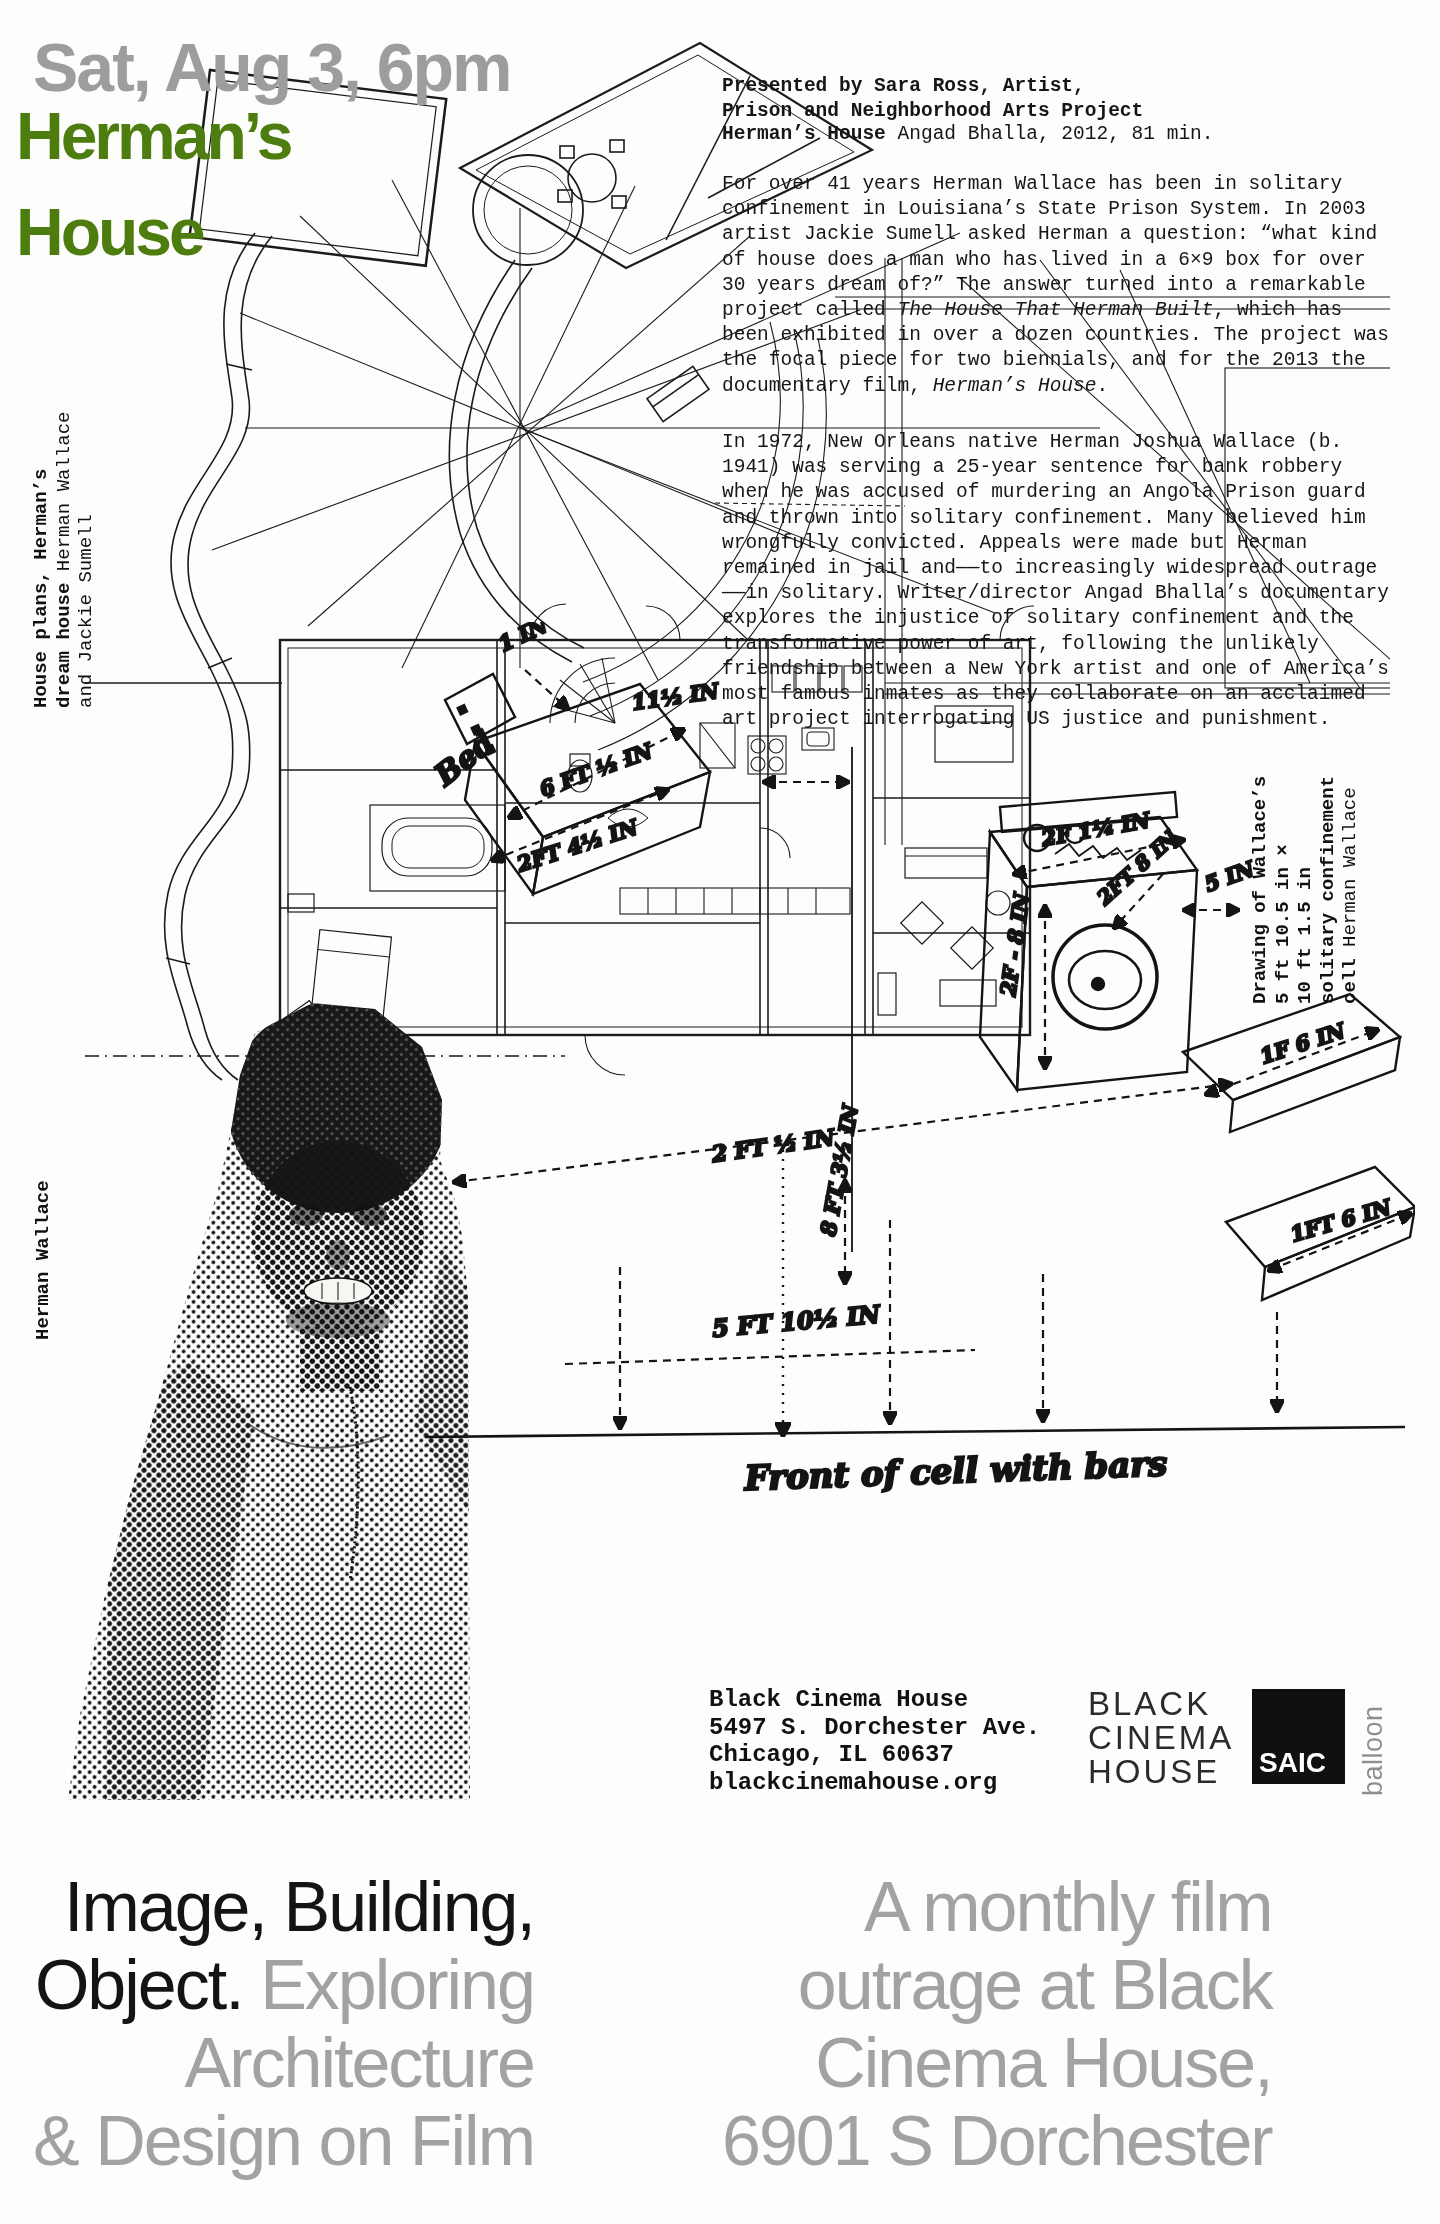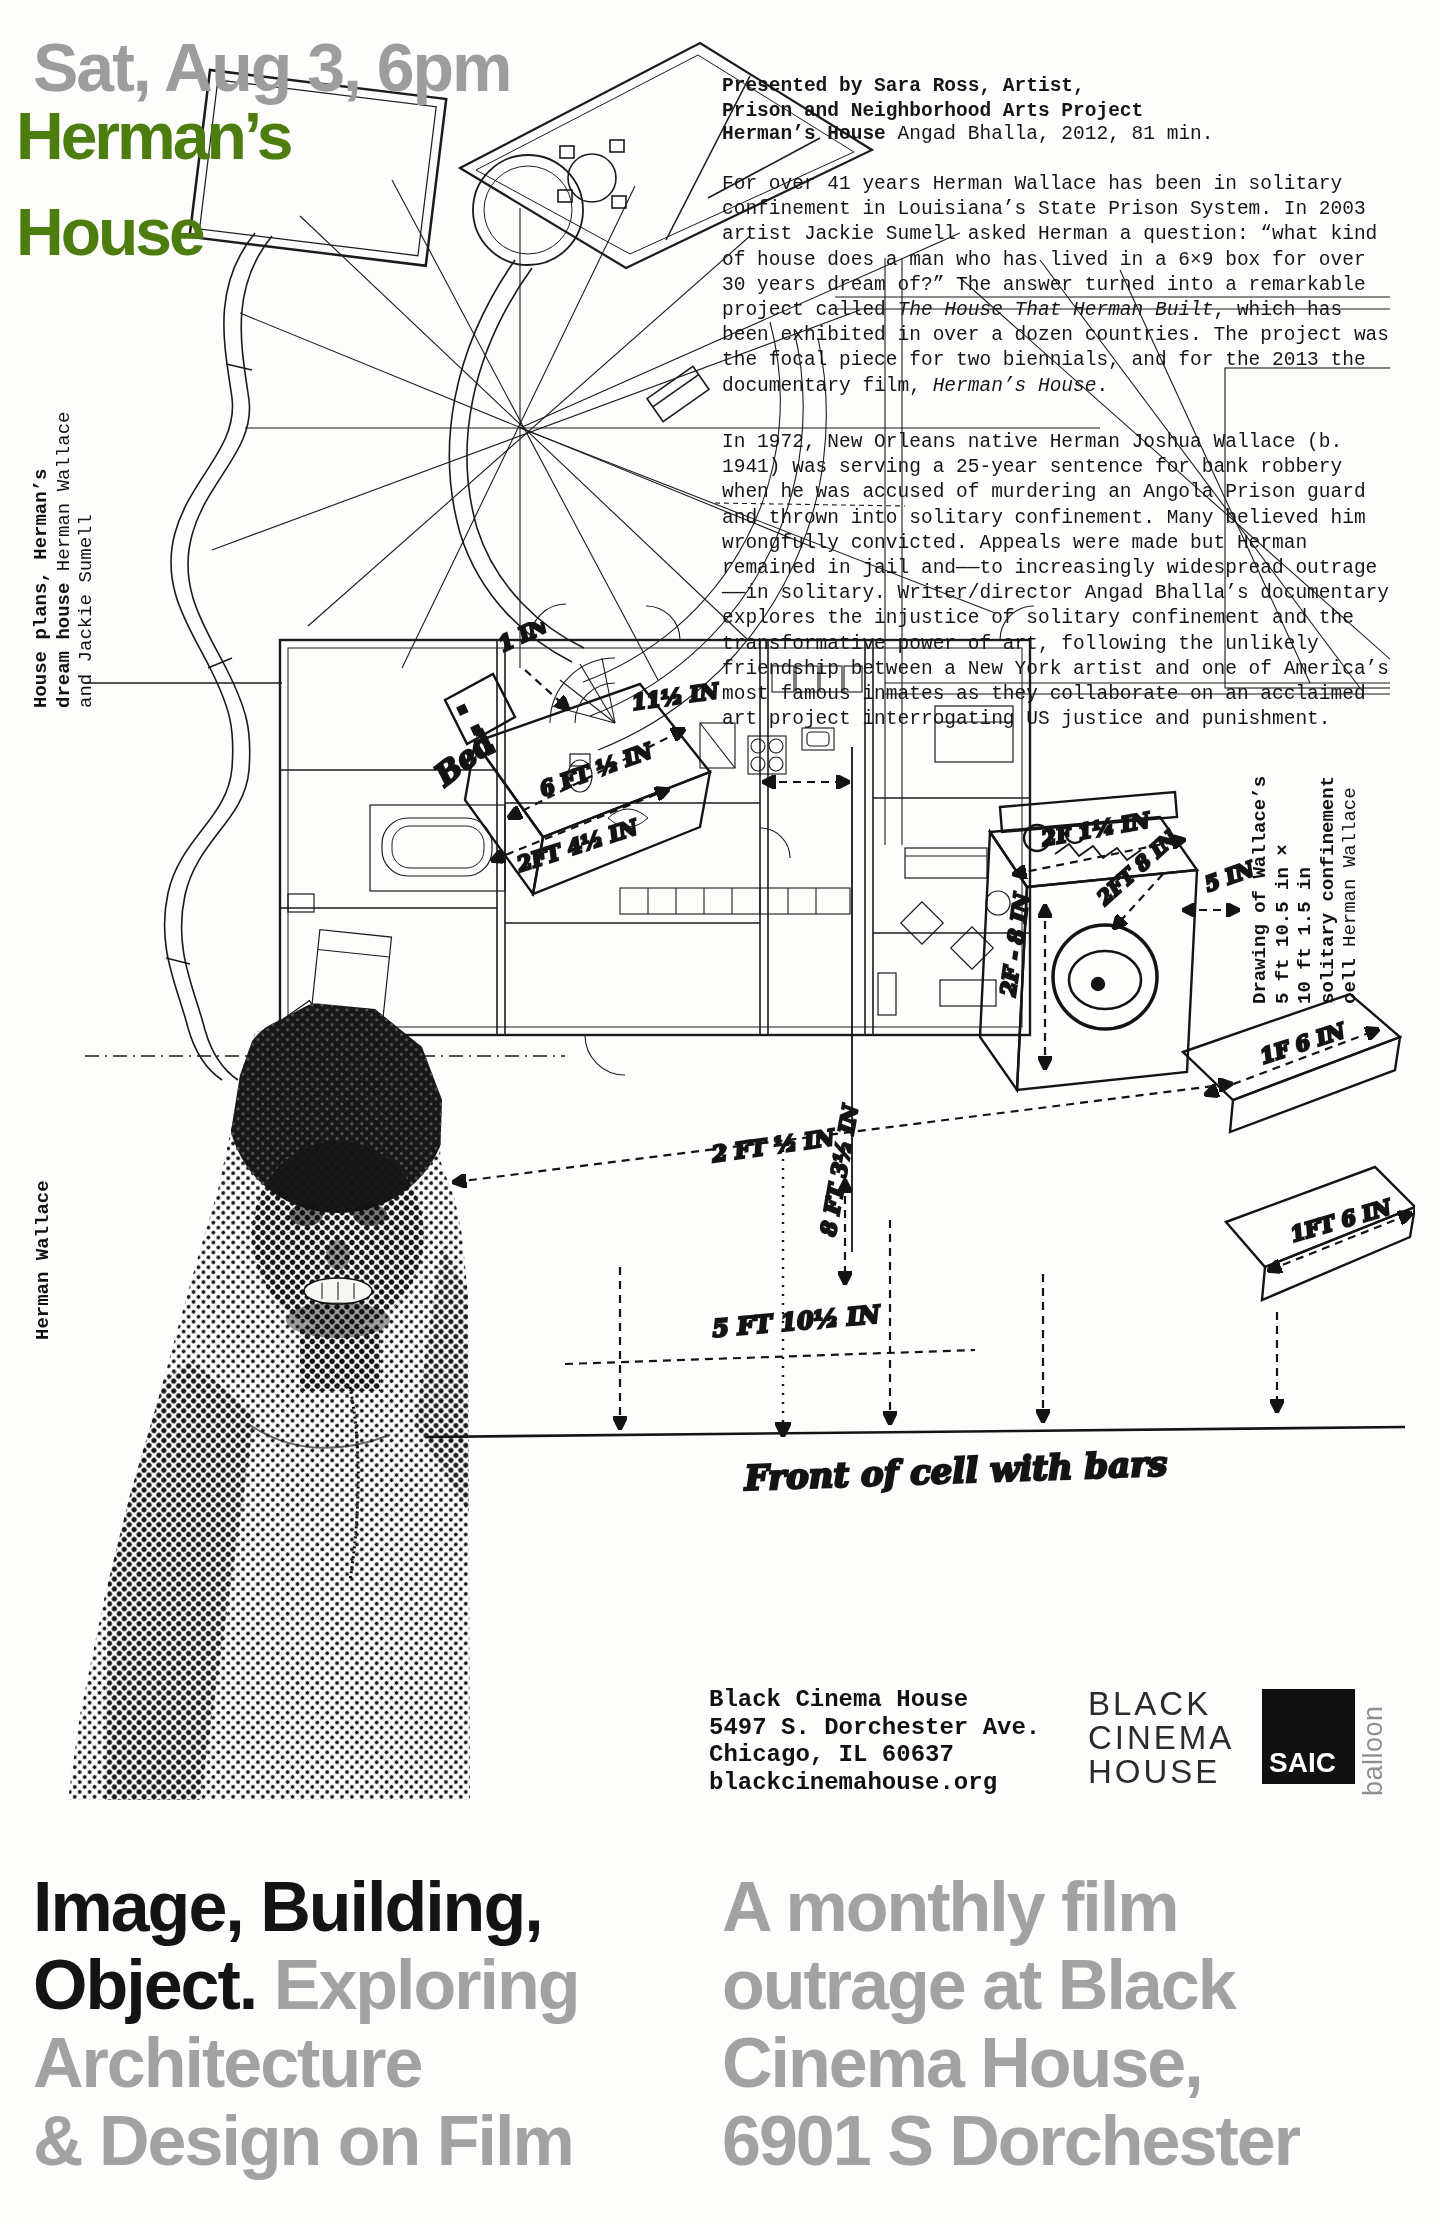--- a/index.html
+++ b/index.html
@@ -24,26 +24,26 @@
   .para2{top:430px;}
   
   .vrot{position:absolute;transform-origin:0 0;transform:rotate(-90deg);z-index:2;}
   .plancap{left:30px;top:708px;width:394px;font-size:19px;line-height:22.5px;}
   .portcap{left:32px;top:1340px;width:210px;font-size:19px;font-weight:bold;}
   .drawcap{left:1249px;top:1004px;width:274px;font-size:19px;line-height:22.5px;}
   .ballooncap{left:1358px;top:1796px;width:112px;font-size:27px;color:#8f8f8f;letter-spacing:.5px;}
   
   .venue{left:709px;top:1686px;font-size:24px;line-height:27.5px;font-weight:bold;}
   .bchlogo{left:1088px;top:1687px;font-size:33px;line-height:34px;letter-spacing:3px;color:#2b2b2b;}
-  .saic{left:1252px;top:1689px;width:93px;height:95px;background:#101010;margin-left:10px;}
+  .saic{left:1252px;top:1689px;width:93px;height:95px;background:#101010;}
   .saic span{position:absolute;left:7px;bottom:5px;color:#fff;font-weight:bold;font-size:28px;letter-spacing:0;}
   
   .footL{left:33px;top:1868px;}
   .footR{left:722px;top:1868px;}
-  .foot{font-size:70px;line-height:78px;font-weight:bold;letter-spacing:-2px;}
+  .foot{font-size:70px;line-height:78px;font-weight:normal;letter-spacing:-2px;text-align:right;}
   .gray{color:#a2a2a2;}
   .blk{color:#141414;}
   .sketchlabel{font-family:"DejaVu Serif","Liberation Serif",serif;font-style:italic;font-weight:bold;fill:#141414;}
 </style>
 </head>
 <body>
 
 <div id="poster">
 
   <svg class="abs layer1" style="left:60px;top:28px;" width="1330" height="1080" viewBox="0 0 1330 1080" fill="none" stroke="#1b1b1b" stroke-width="1.6">

